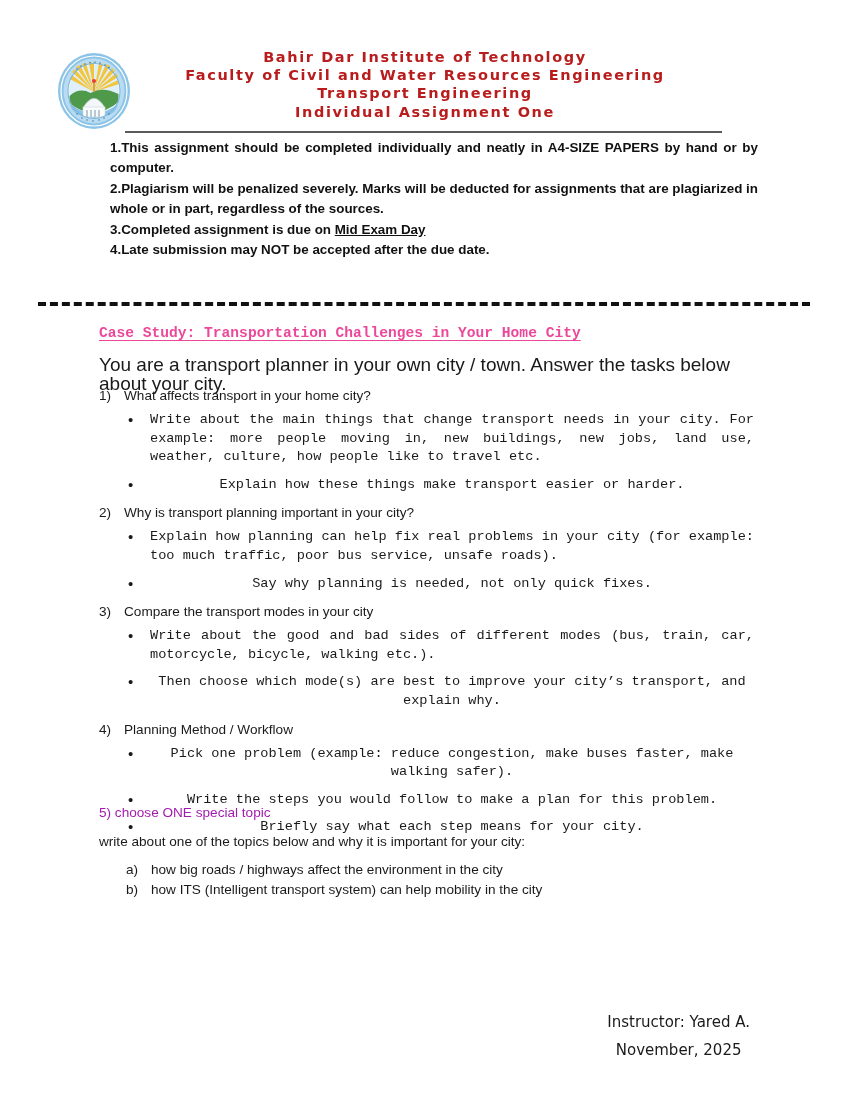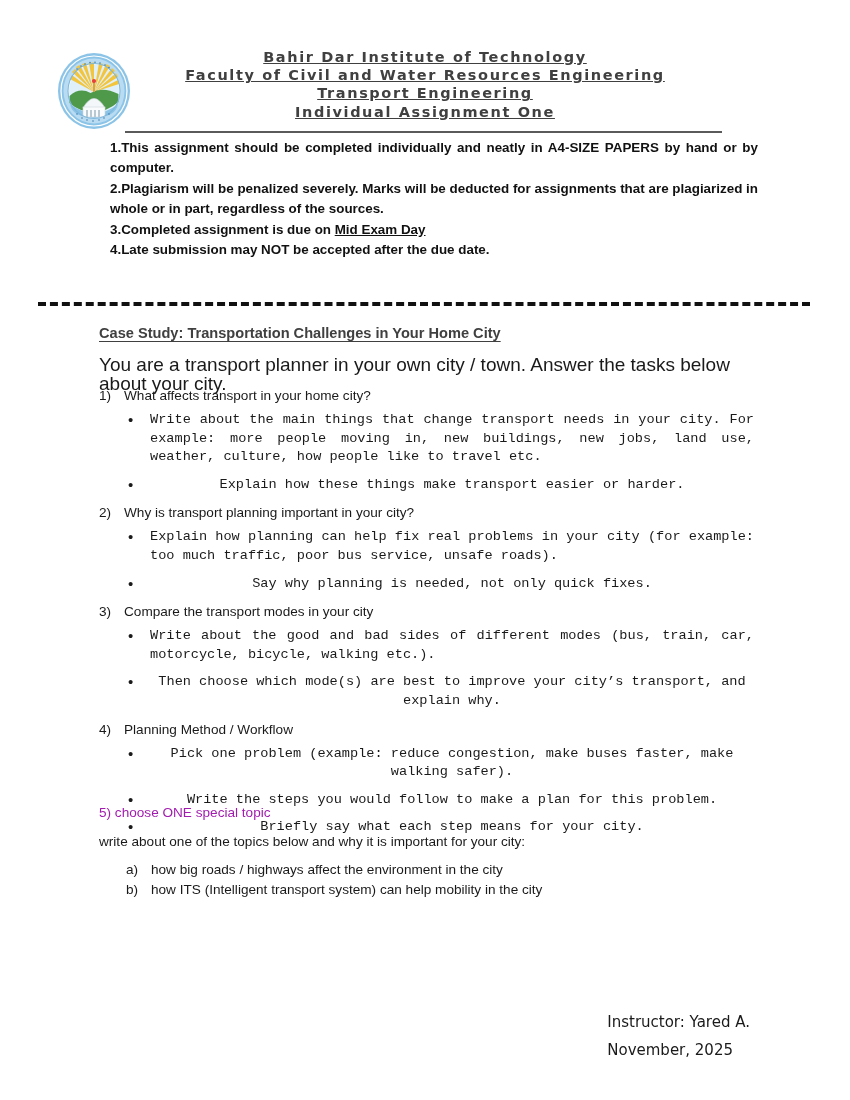--- a/index.html
+++ b/index.html
@@ -40,23 +40,22 @@
     top: 48px;
     width: 550px;
     text-align: center;
   }
   .header-titles .line {
     font-family: "DejaVu Sans", sans-serif;
     font-weight: bold;
     font-size: 14.5px;
     letter-spacing: 1.6px;
     line-height: 18.2px;
-    color: #404040;
+    color: #b91c1c;
     white-space: nowrap;
-    text-decoration: underline;
   }
 
   .header-rule {
     position: absolute;
     left: 125px;
     top: 131px;
     width: 597px;
     height: 2px;
     background: #5a5a5a;
   }
@@ -97,25 +96,25 @@
     width: 772px;
     height: 0;
     border-top: 4px dashed #111111;
   }
 
   
   .case-study-heading {
     position: absolute;
     left: 99px;
     top: 324px;
-    font-family: Liberation Sans, sans-serif;
+    font-family: Liberation Mono, monospace;
     font-weight: bold;
     font-size: 14.6px;
     line-height: 19px;
-    color: #404040;
+    color: #ec4899;
     text-decoration: underline;
     text-underline-offset: 3px;
   }
   .case-study-intro {
     position: absolute;
     left: 99px;
     top: 355px;
     width: 660px;
     font-family: "Liberation Sans", sans-serif;
     font-size: 19px;
@@ -203,21 +202,21 @@
   }
   .topic5-label {
     flex: 0 0 25px;
   }
 
   
   .footer {
     position: absolute;
     right: 100px;
     top: 1008px;
-    text-align: left;
+    text-align: center;
     font-family: "DejaVu Sans", sans-serif;
     font-size: 15px;
     line-height: 28px;
     color: #1a1a1a;
   }
 </style>
 </head>
 <body>
 
 <div class="page-header">

